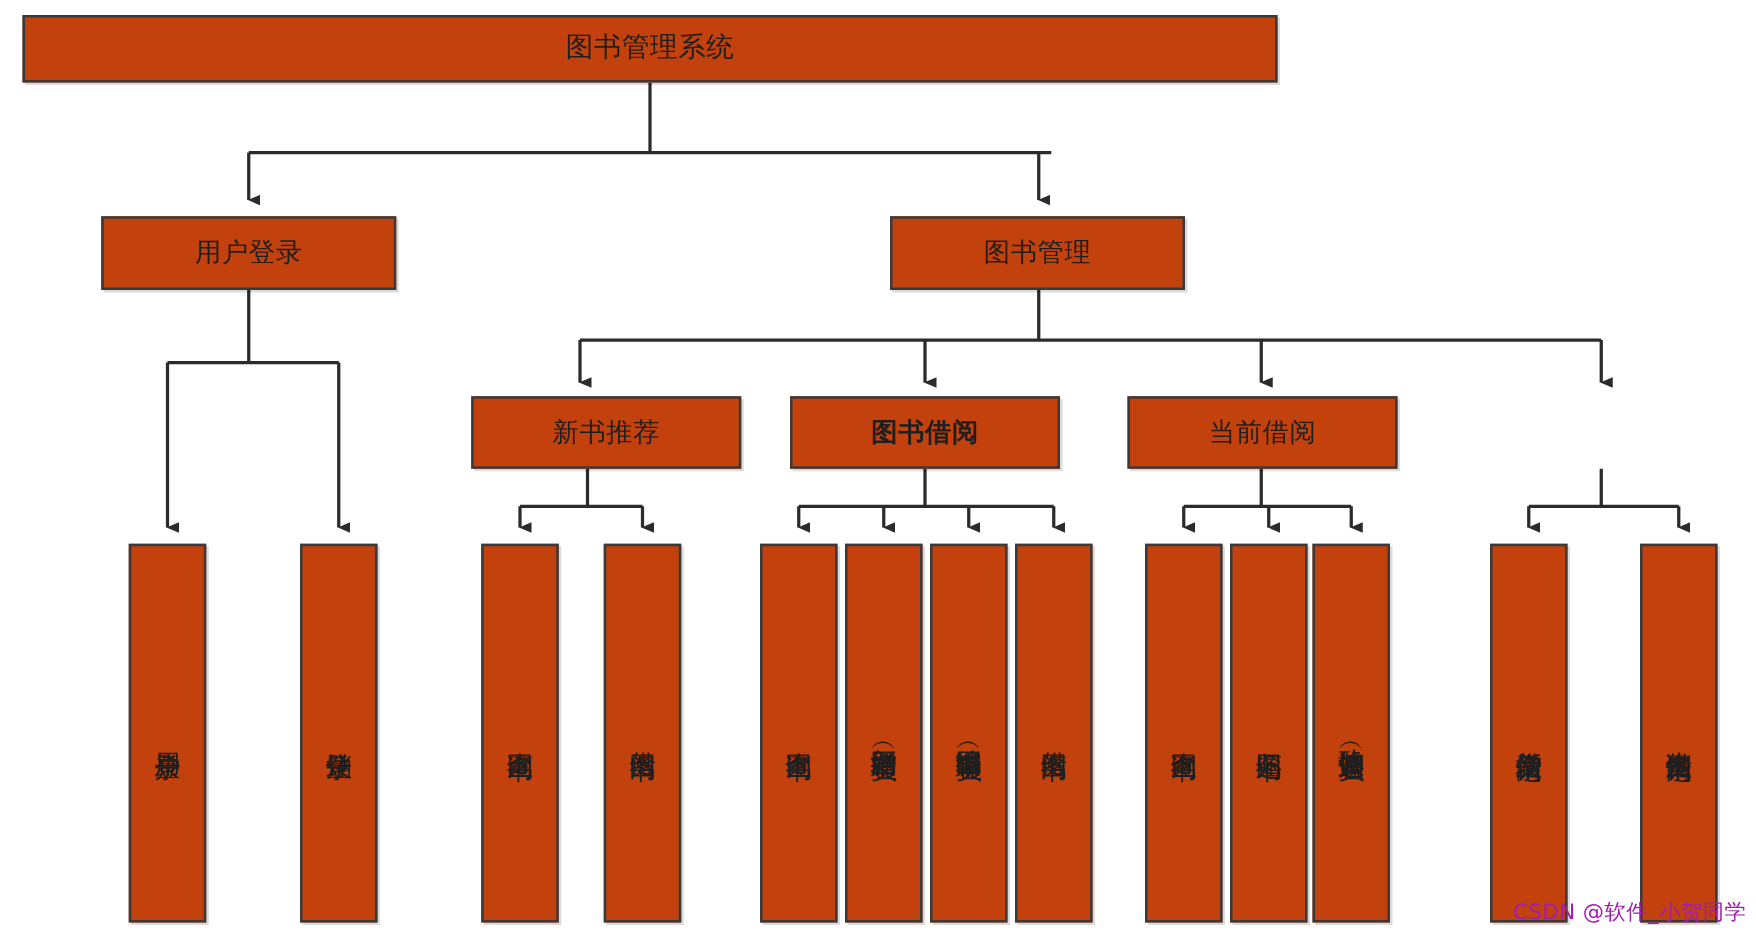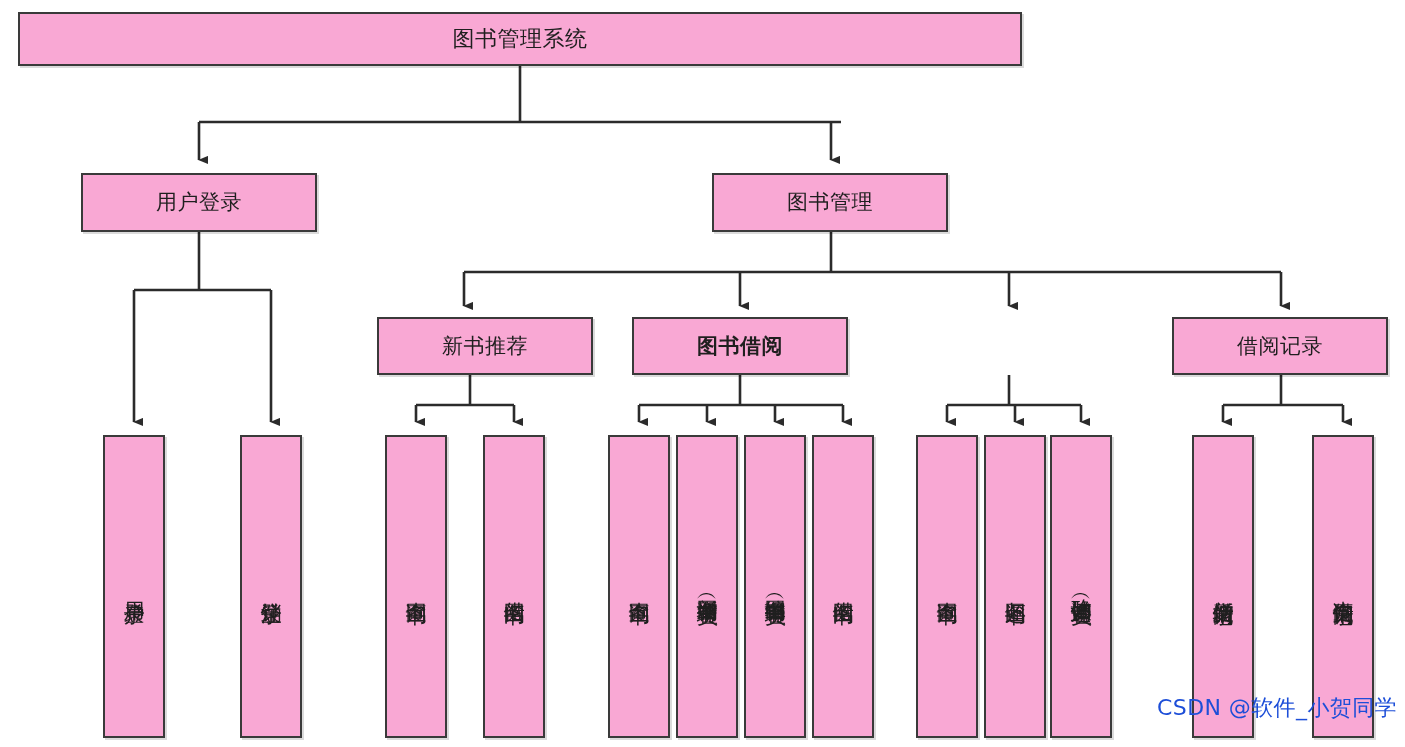--- a/index.html
+++ b/index.html
@@ -24,21 +24,21 @@
     position: absolute;
     left: 0;
     top: 0;
     width: 1405px;
     height: 747px;
     pointer-events: none;
   }
   .node {
     position: absolute;
     box-sizing: border-box;
-    background: #f9a8d4;
+    background: #c2410c;
     border: 2.5px solid #3a3a3a;
     display: flex;
     align-items: center;
     justify-content: center;
     box-shadow: 2px 2px 0 rgba(0,0,0,0.14);
   }
   .node-label {
     color: #1f1f1f;
     font-size: 21px;
     line-height: 1.18;
@@ -59,23 +59,23 @@
     font-size: 21px;
     line-height: 1.25;
     letter-spacing: 1px;
     max-height: 100%;
     white-space: normal;
   }
   .node.root .node-label { font-size: 22px; }
   .watermark {
     position: absolute;
     right: 8px;
-    bottom: 24px;
-    font-size: 22px;
-    color: #1d4ed8;
+    bottom: 6px;
+    font-size: 17px;
+    color: #a21caf;
     letter-spacing: 0.4px;
     white-space: nowrap;
     user-select: none;
   }
 </style>
 </head>
 <body>
 
 <div id="diagram-root">
 
@@ -139,22 +139,22 @@
   <div class="node horizontal" style="left:712px; top:173px; width:236px; height:59px;">
     <span class="node-label">图书管理</span>
   </div>
 
   <div class="node horizontal" style="left:362px; top:317px; width:216px; height:58px;margin-left:15px;">
     <span class="node-label">新书推荐</span>
   </div>
   <div class="node horizontal" style="left:632px; top:317px; width:216px; height:58px;font-weight:bold;">
     <span class="node-label">图书借阅</span>
   </div>
-  <div class="node horizontal" style="left:1172px; top:317px; width:216px; height:58px;">
-    <span class="node-label">借阅记录</span>
+  <div class="node horizontal" style="left:902px; top:317px; width:216px; height:58px;">
+    <span class="node-label">当前借阅</span>
   </div>
 
   <div class="node vertical" style="left:103px; top:435px; width:62px; height:303px;">
     <span class="node-label">用户登录</span>
   </div>
   <div class="node vertical" style="left:240px; top:435px; width:62px; height:303px;">
     <span class="node-label">注销登录</span>
   </div>
 
   <div class="node vertical" style="left:385px; top:435px; width:62px; height:303px;">

